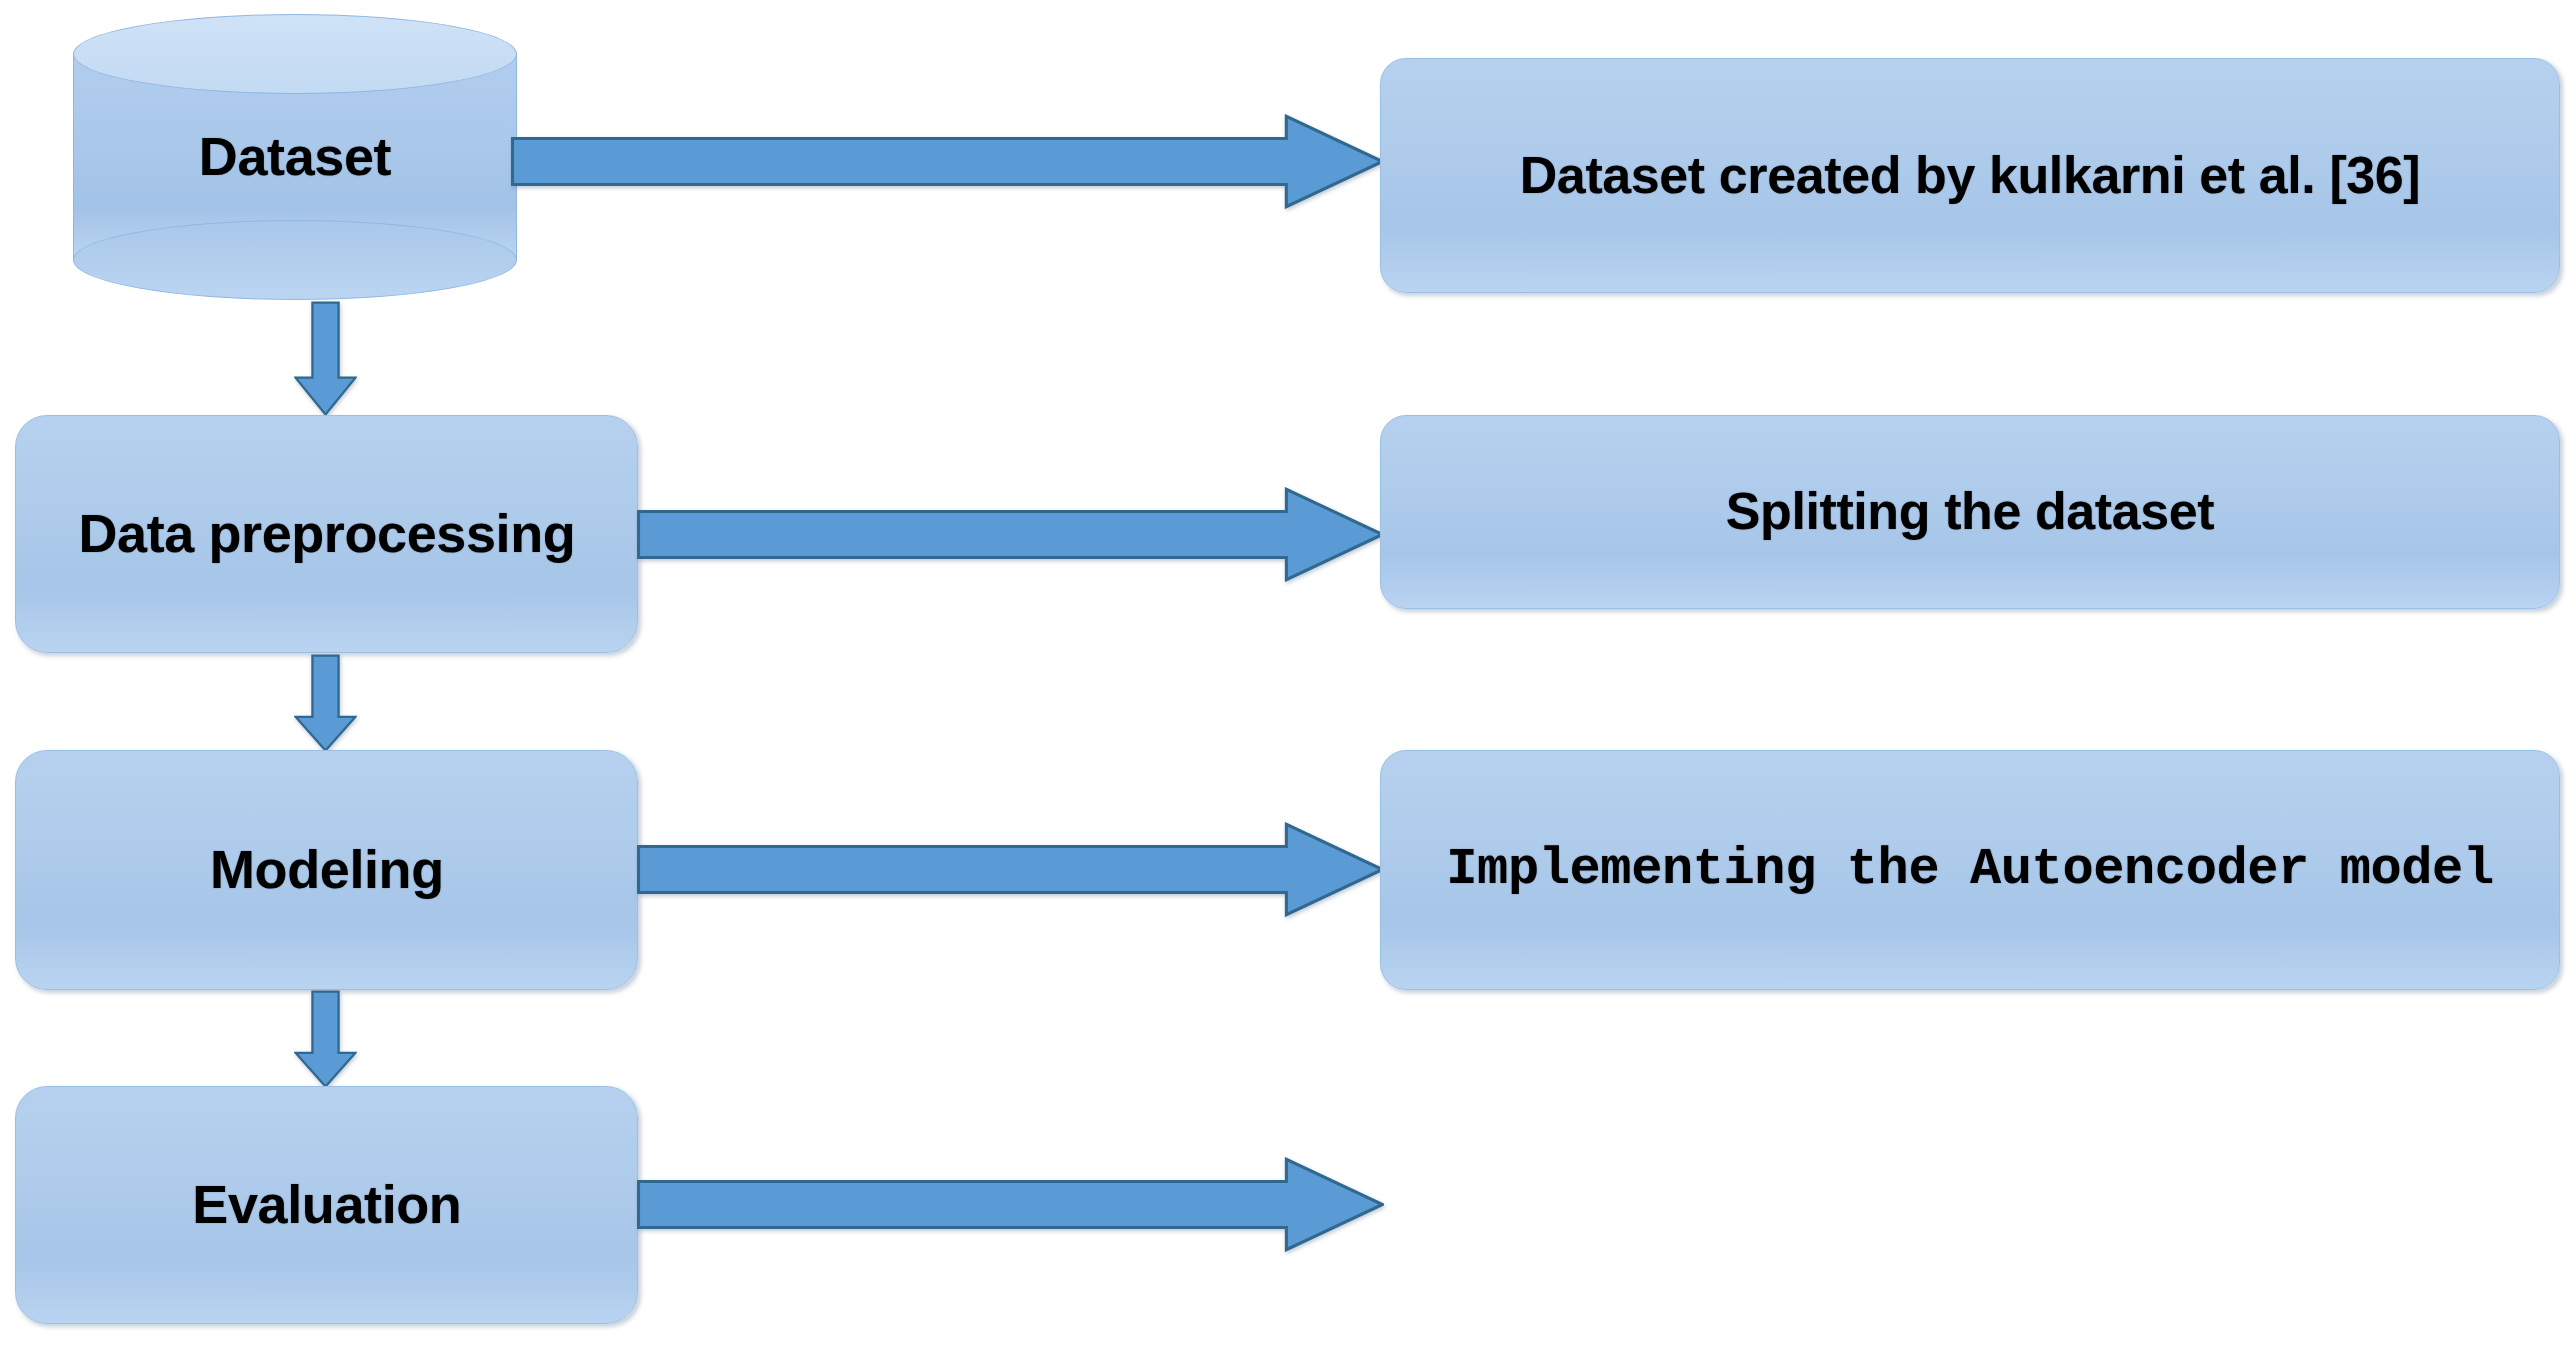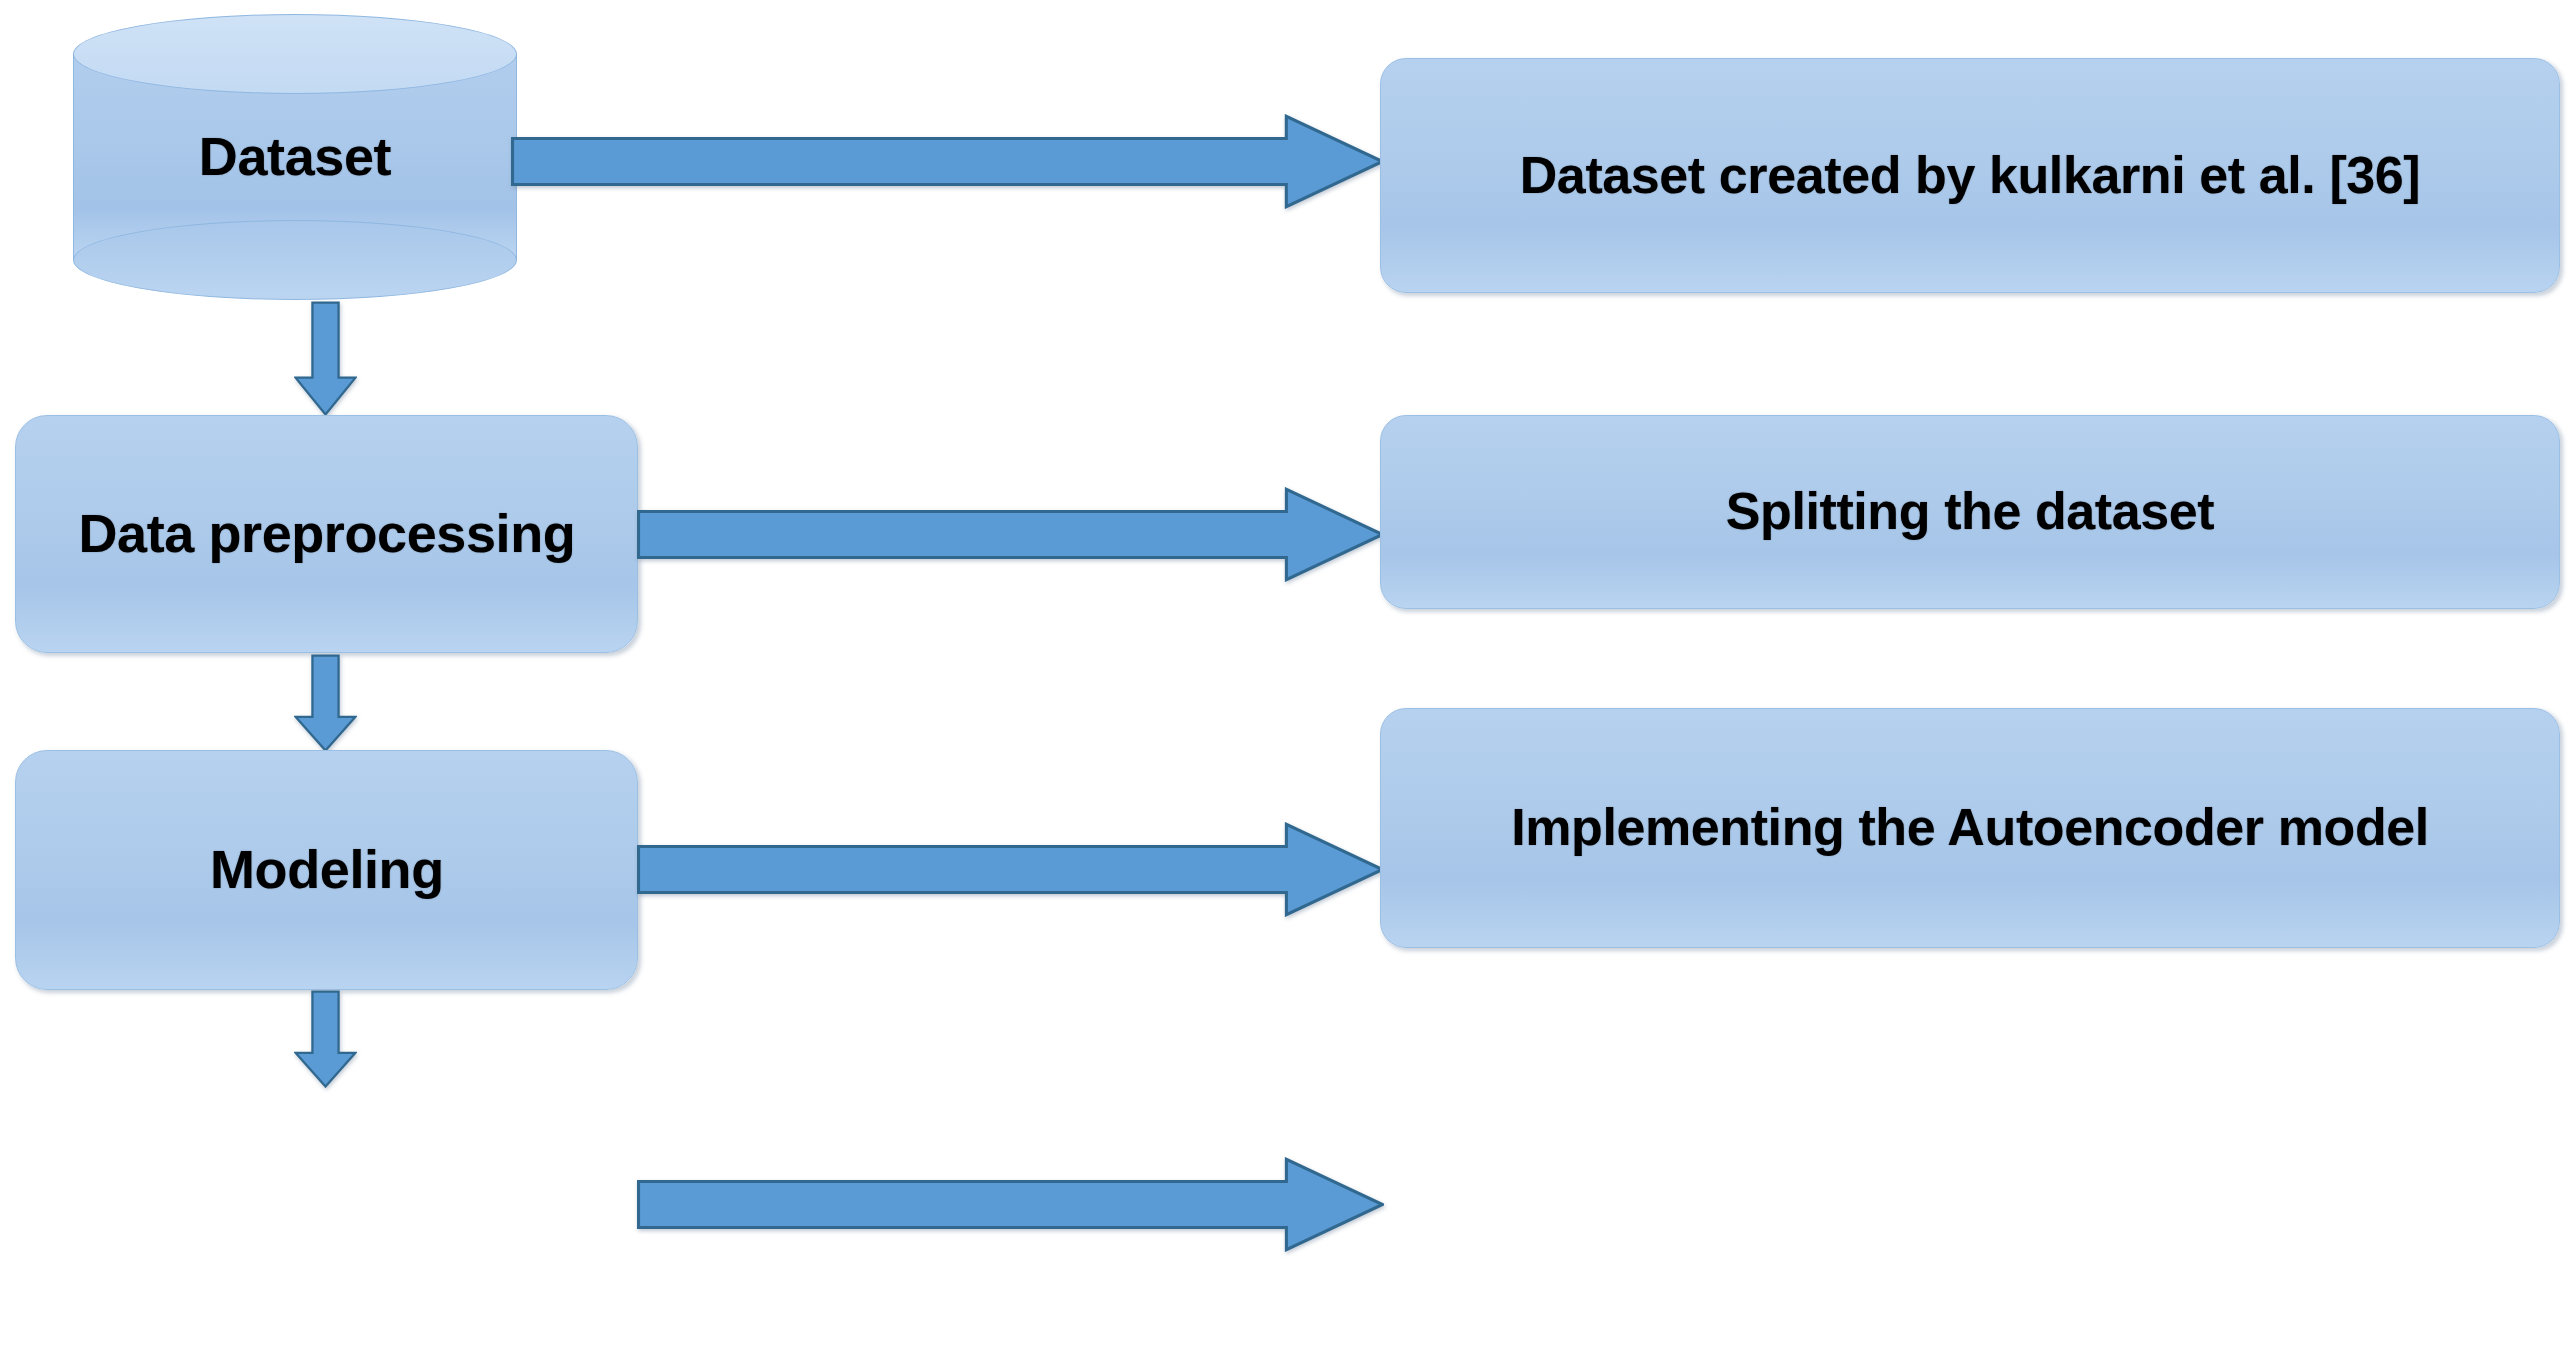--- a/index.html
+++ b/index.html
@@ -174,30 +174,33 @@
   <div class="box left-box" style="top:750px; height:240px;">
     <span class="node-label" style="font-size:54px;">Modeling</span>
   </div>
 
   <div class="h-arrow" style="left:637px; top:822px; width:747px;">
     <svg viewBox="0 0 972 124" preserveAspectRatio="none">
       <path d="M 2,32 L 845,32 L 845,3 L 970,62 L 845,121 L 845,92 L 2,92 Z" fill="#5b9bd5" stroke="#31688f" stroke-width="4"></path>
     </svg>
   </div>
 
-  <div class="box right-box" style="top:708px; height:240px;">
+  <div class="box right-box" style="top:750px; height:240px;font-family:Liberation Mono, monospace;">
     <span class="node-label" style="font-size:52px;">Implementing the Autoencoder model</span>
   </div>
 
   <div class="v-arrow" style="top:990px; height:98px;">
     <svg viewBox="0 0 82 128" preserveAspectRatio="none">
       <path d="M 24,2 L 58,2 L 58,82 L 80,82 L 41,126 L 2,82 L 24,82 Z" fill="#5b9bd5" stroke="#31688f" stroke-width="3"></path>
     </svg>
   </div>
 
+  <div class="box left-box" style="top:1086px; height:238px;">
+    <span class="node-label" style="font-size:54px;">Evaluation</span>
+  </div>
 
   <div class="h-arrow" style="left:637px; top:1157px; width:747px;">
     <svg viewBox="0 0 972 124" preserveAspectRatio="none">
       <path d="M 2,32 L 845,32 L 845,3 L 970,62 L 845,121 L 845,92 L 2,92 Z" fill="#5b9bd5" stroke="#31688f" stroke-width="4"></path>
     </svg>
   </div>
 
 
 </div>
 

